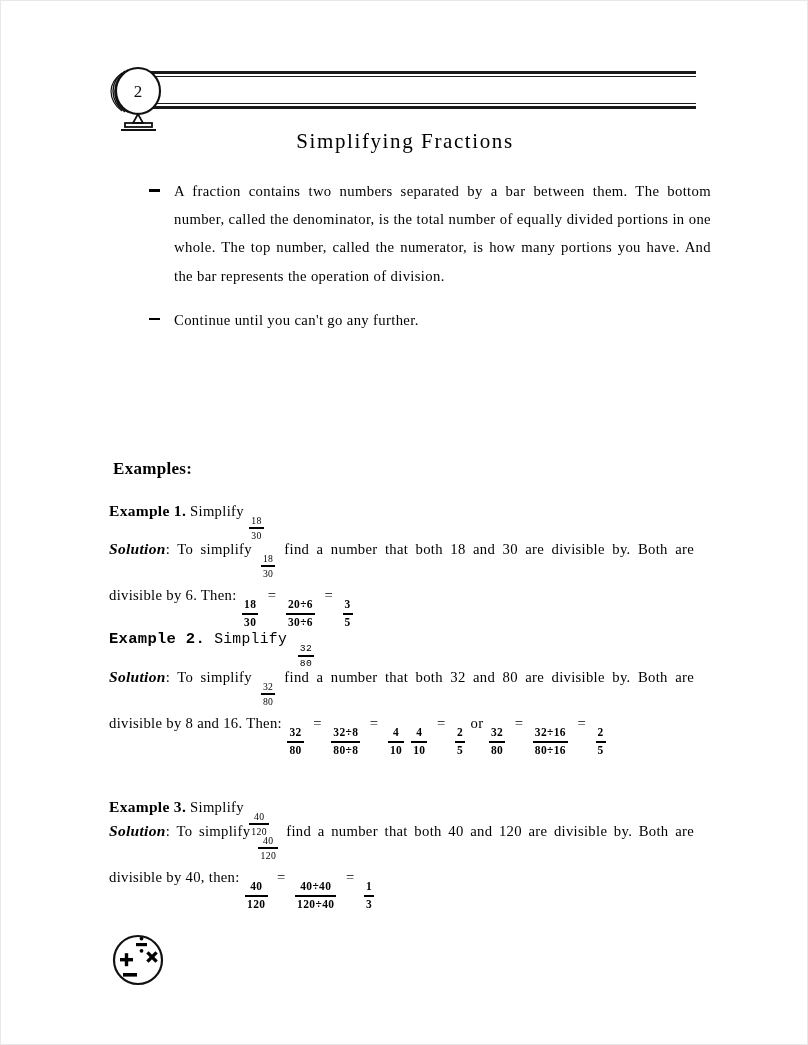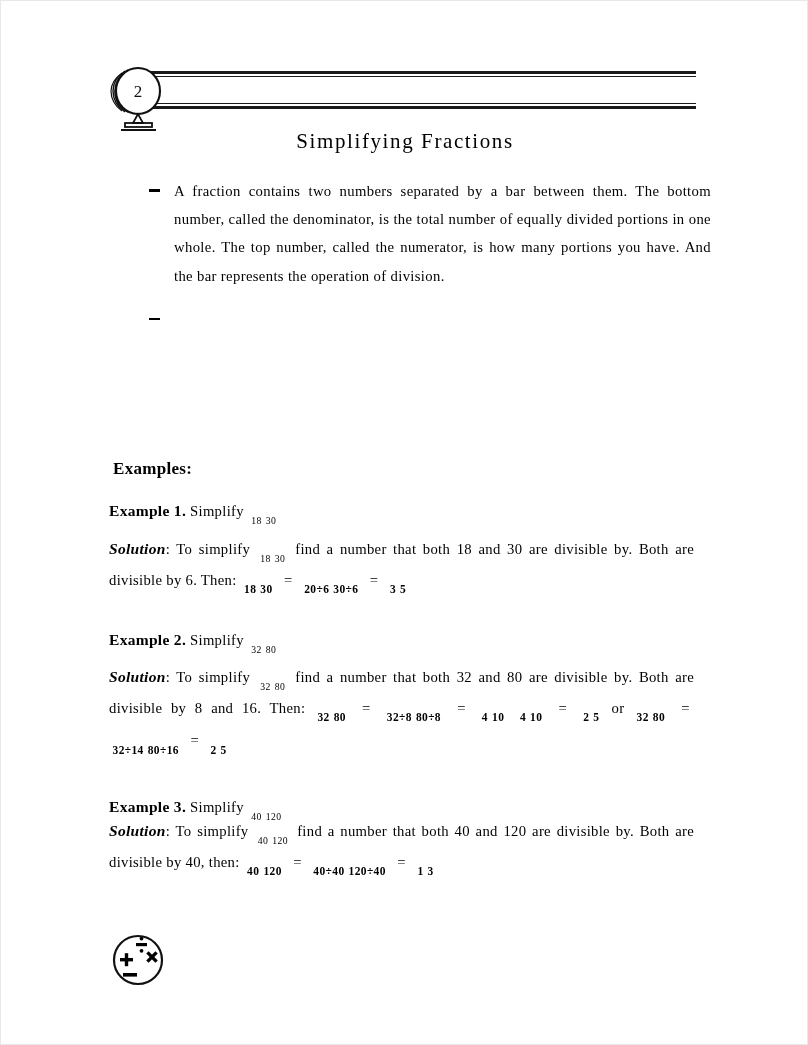--- a/index.html
+++ b/index.html
@@ -134,21 +134,21 @@
     white-space: normal;
   }
   .line.justify {
     text-align: justify;
     text-align-last: left;
   }
 
   
   .frac {
     display: inline-flex;
-    flex-direction: row;
+    flex-direction: column;
     align-items: center;
     vertical-align: -0.52em;
     margin: 0 1.5px;
     line-height: 1;
   }
   .frac .num,
   .frac .den {
     font-size: 0.66em;
     padding: 0 2px;
     line-height: 1.22;
@@ -215,20 +215,21 @@
   <div class="bullets">
     <div class="bullet">
       <span class="dash"></span>
       <span>A fraction contains two numbers separated by a bar between them. The bottom number, called the denominator, is the total number of equally divided portions in one whole. The top number, called the numerator, is how many portions you have. And the bar represents the operation of division.</span>
     </div>
     <div class="bullet">
       <span class="dash"></span>
     </div>
     <div class="bullet">
       <span class="dash"></span>
+      <span>Continue until you can't go any further.</span>
     </div>
   </div>
 
   <div class="examples-heading">Examples:</div>
 
   <div class="block" style="top:494px;">
     <div class="line">
       <span class="ex-label">Example 1.</span>
       <span>Simplify</span>
       <span class="frac">
@@ -262,21 +263,21 @@
       </span>
       <span class="eq">=</span>
       <span class="frac big">
         <span class="num">3</span>
         <span class="bar"></span>
         <span class="den">5</span>
       </span>
     </div>
   </div>
 
-  <div class="block" style="top:623px;">
+  <div class="block" style="top:623px;font-family:Liberation Mono, monospace;">
     <div class="line">
       <span class="ex-label">Example 2.</span>
       <span>Simplify</span>
       <span class="frac">
         <span class="num">32</span>
         <span class="bar"></span>
         <span class="den">80</span>
       </span>
     </div>
   </div>
@@ -320,21 +321,21 @@
         <span class="den">5</span>
       </span>
       <span>or</span>
       <span class="frac big">
         <span class="num">32</span>
         <span class="bar"></span>
         <span class="den">80</span>
       </span>
       <span class="eq">=</span>
       <span class="frac big">
-        <span class="num">32÷14</span>
+        <span class="num">32÷16</span>
         <span class="bar"></span>
         <span class="den">80÷16</span>
       </span>
       <span class="eq">=</span>
       <span class="frac big">
         <span class="num">2</span>
         <span class="bar"></span>
         <span class="den">5</span>
       </span>
     </div>

